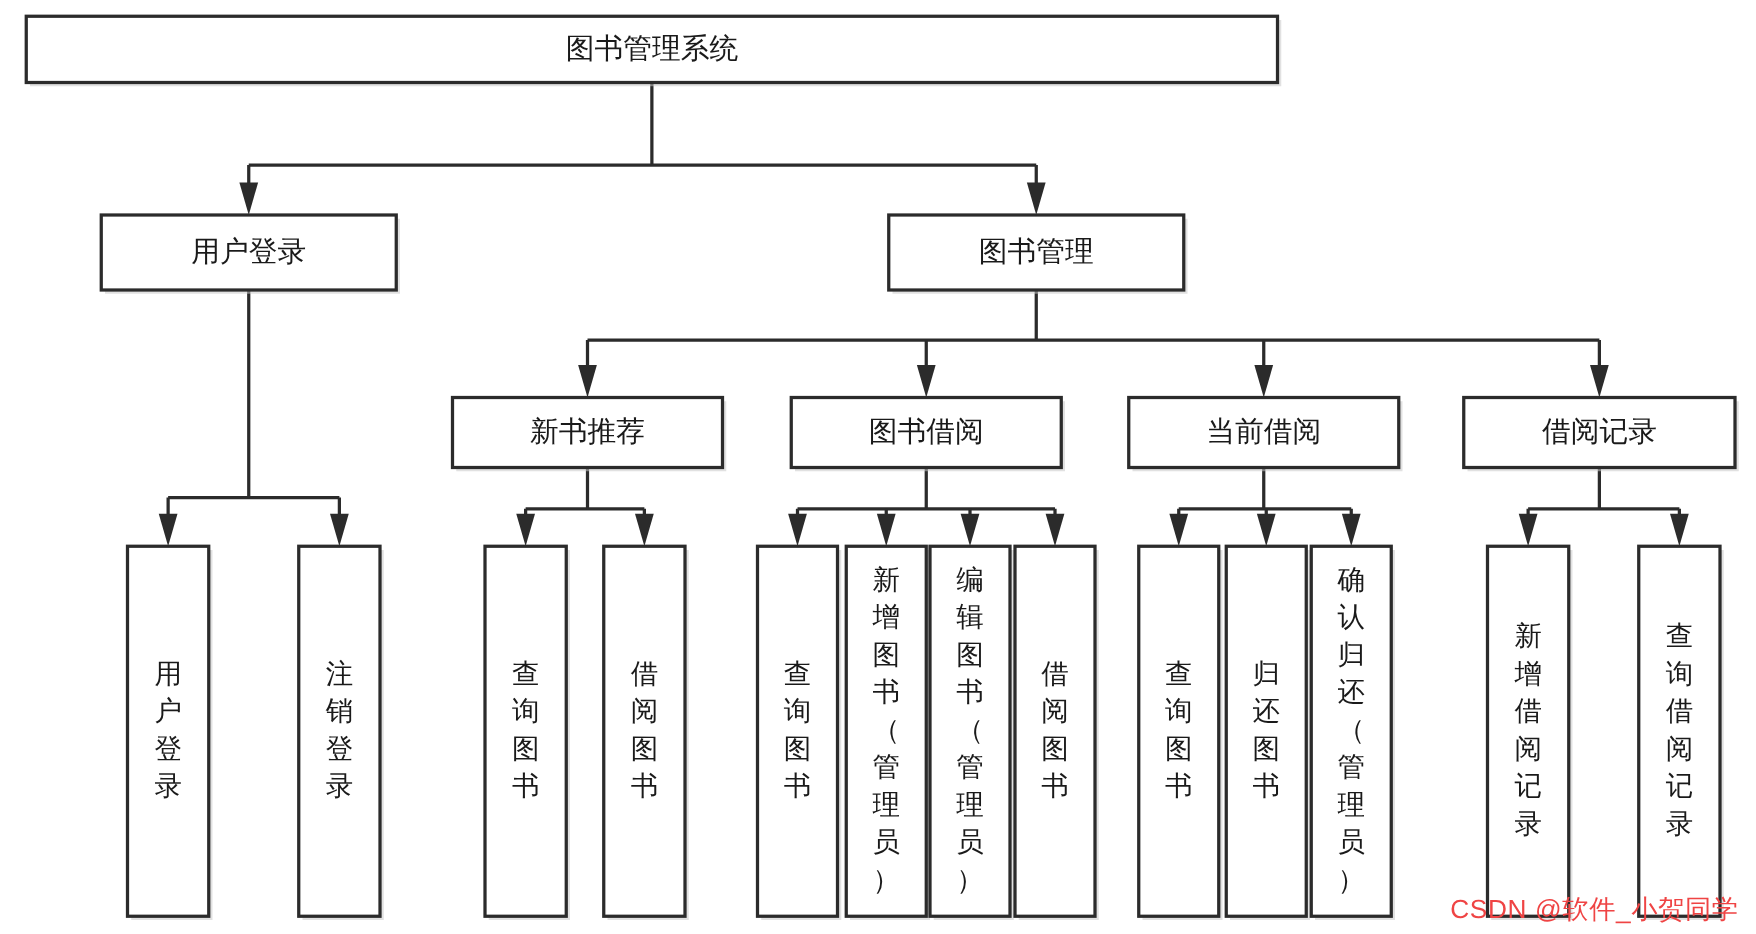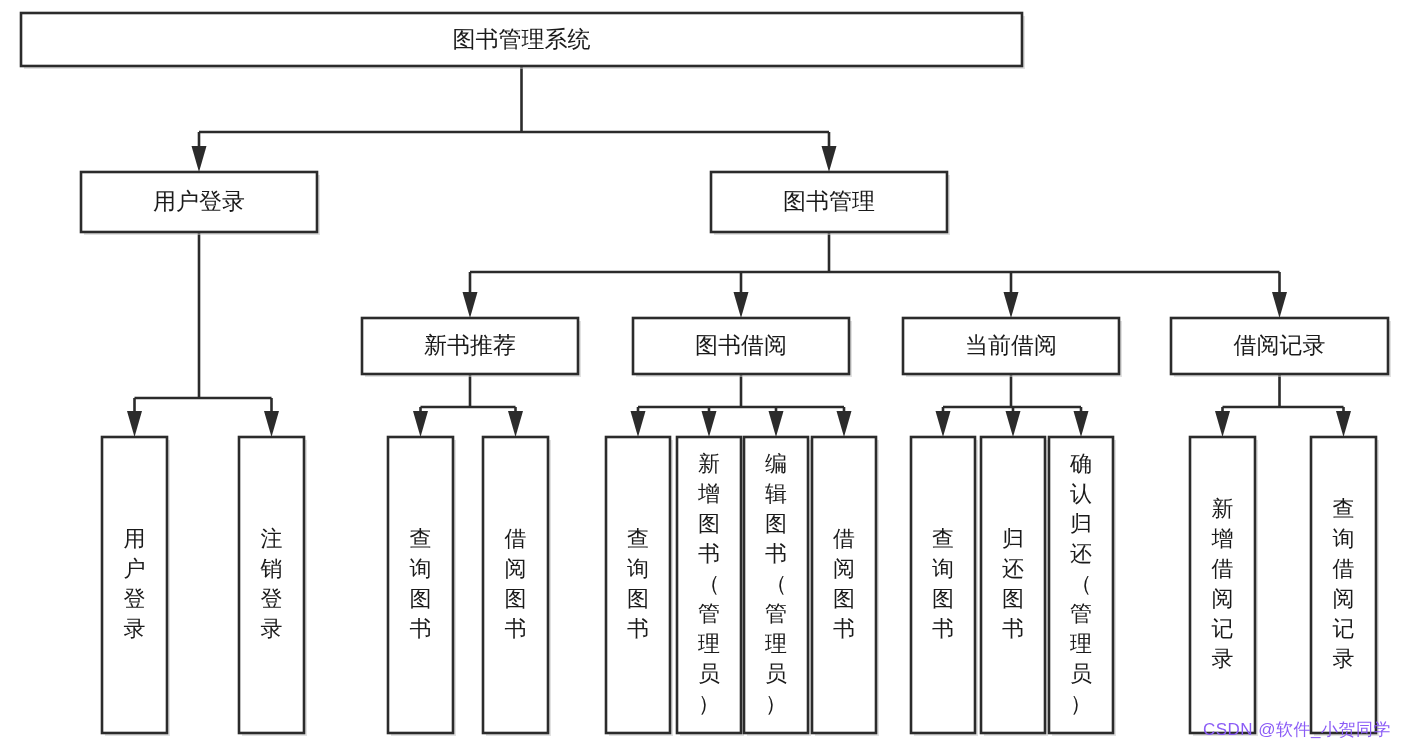--- a/index.html
+++ b/index.html
@@ -34,22 +34,22 @@
     text-anchor:middle;
     dominant-baseline:middle;
   }
   .label-h{font-size:23px;}
   .label-h-root{font-size:23px;}
   .label-v{font-size:22px;}
 
   .watermark{
     position:absolute;
     right:14px;bottom:6px;
-    color:#8b5cf6;
-    font-size:17px;
+    color:#ef4444;
+    font-size:21px;
     font-family:"Liberation Sans","DejaVu Sans",sans-serif;
     white-space:nowrap;
     letter-spacing:.5px;
     pointer-events:none;
   }
 </style>
 </head>
 <body>
 
 <svg id="diagram" viewBox="0 0 1405 747" xmlns="http://www.w3.org/2000/svg">

